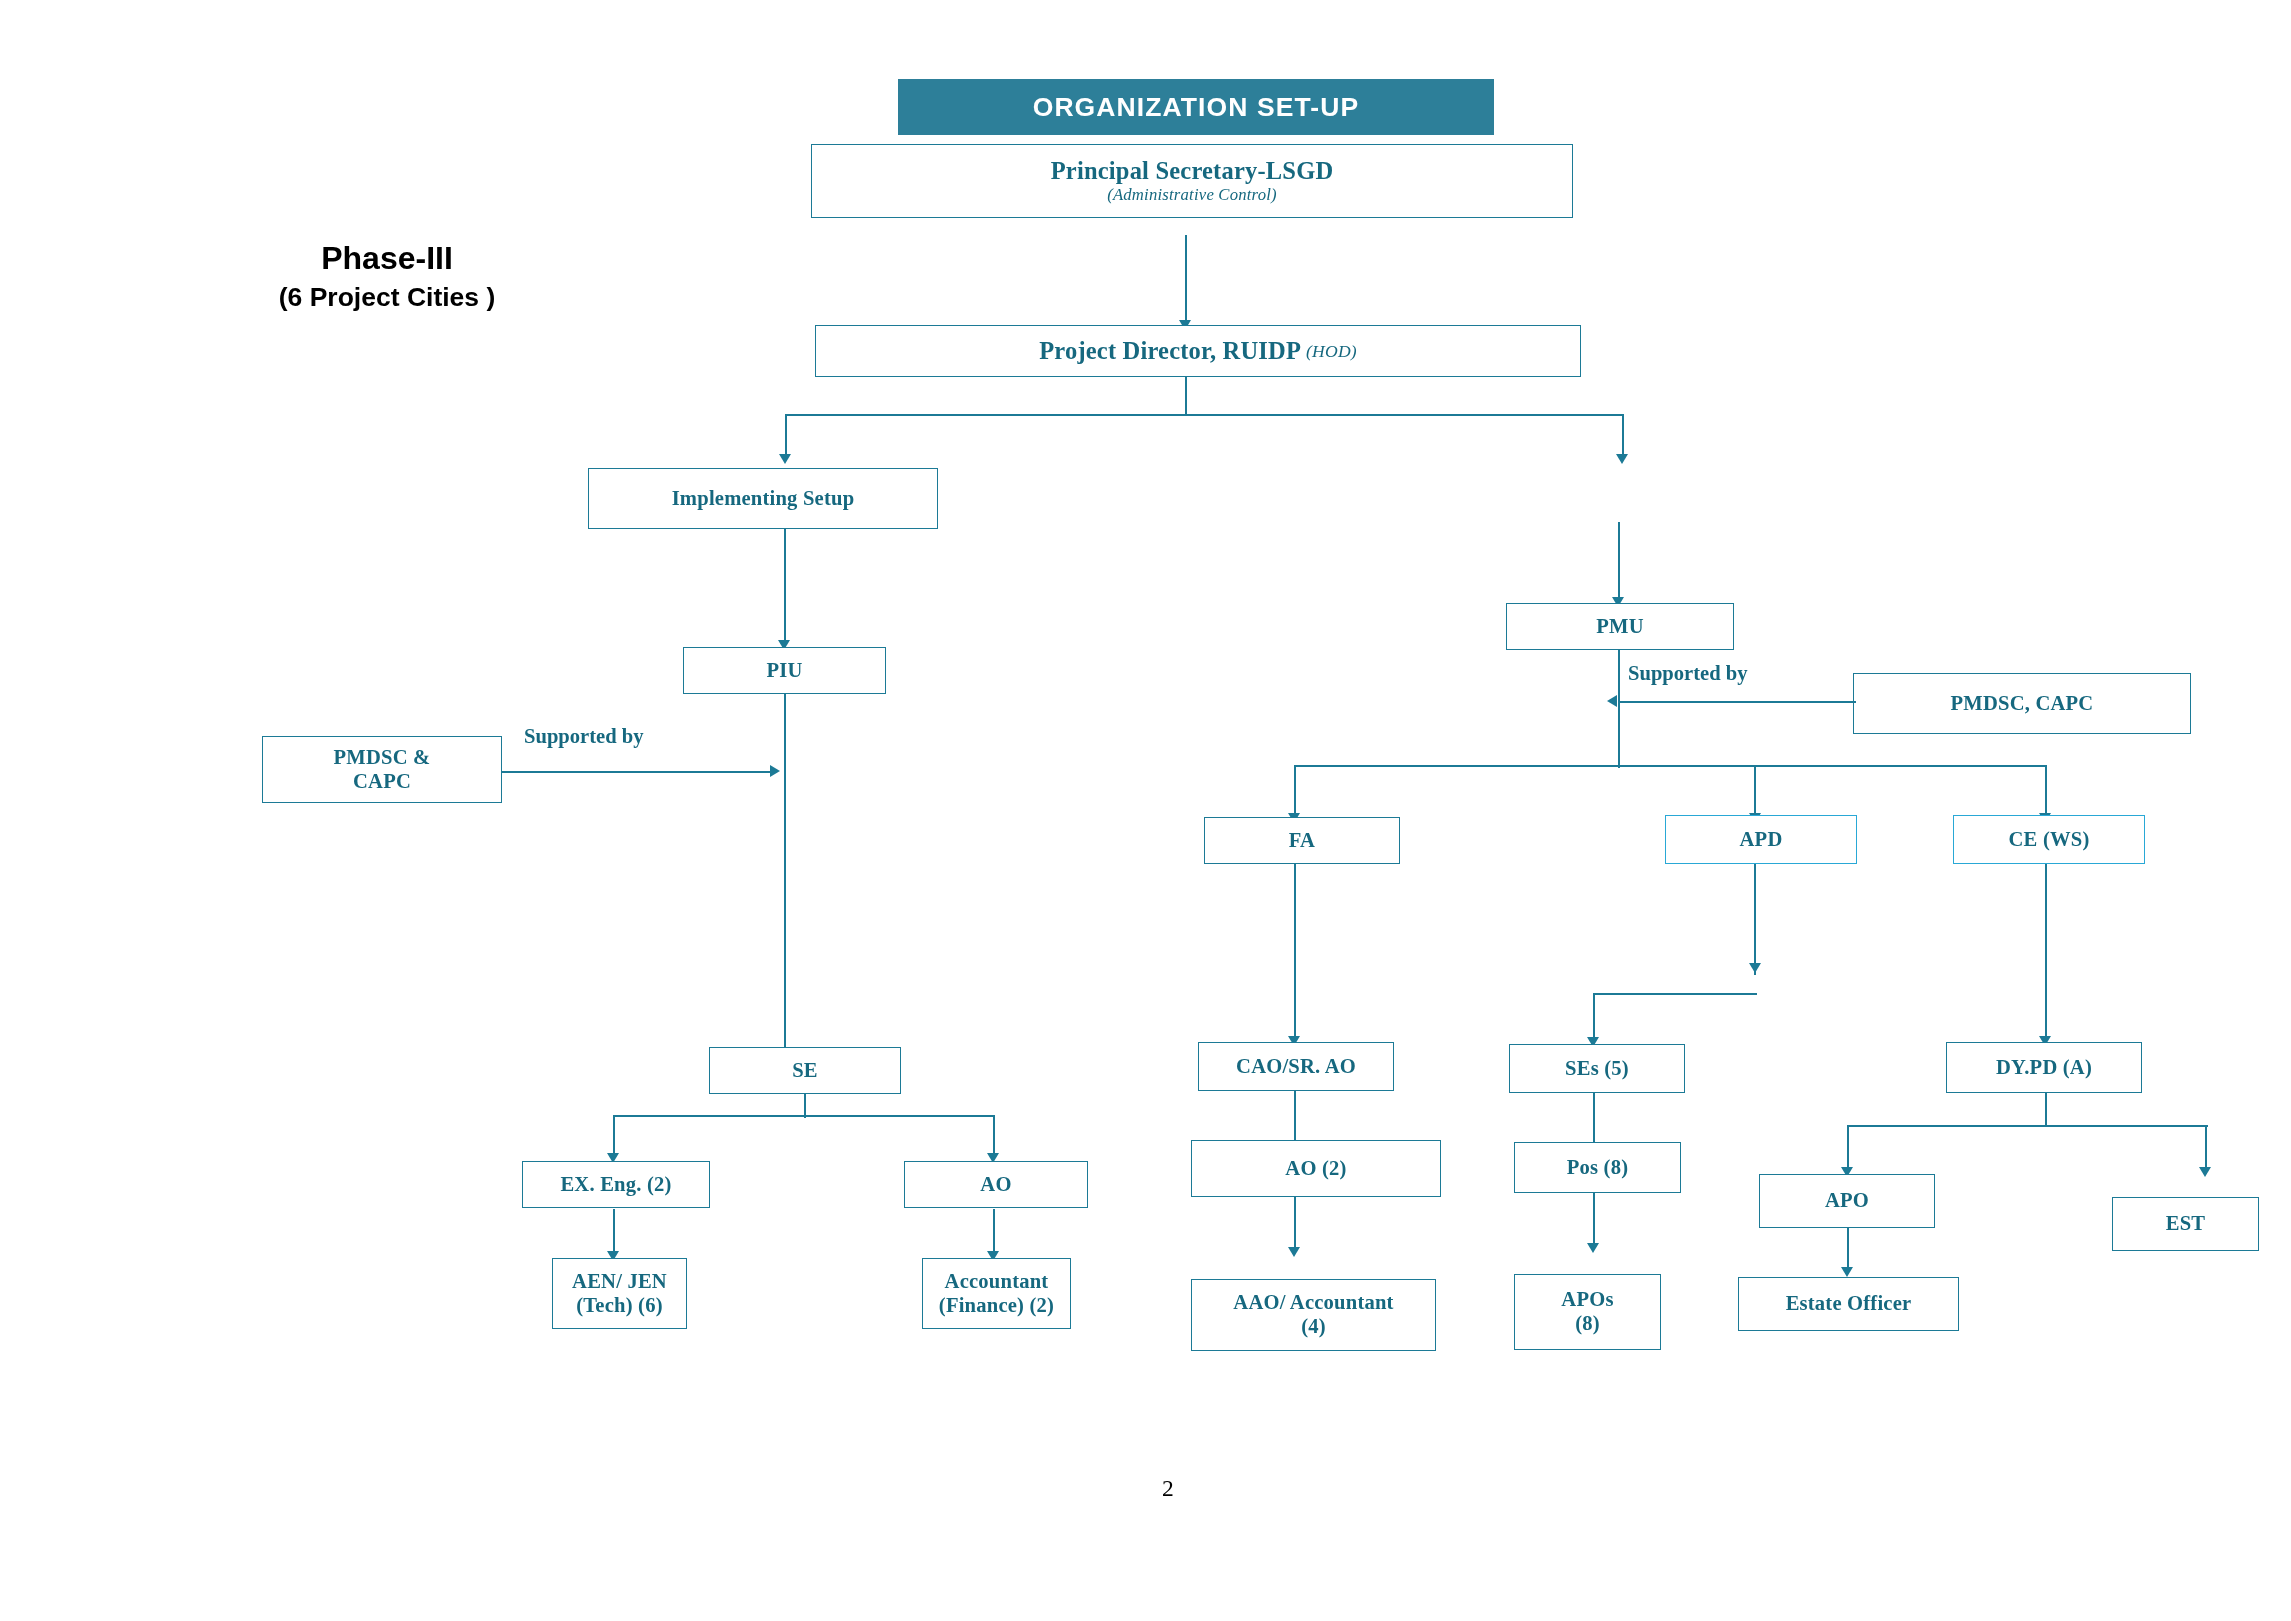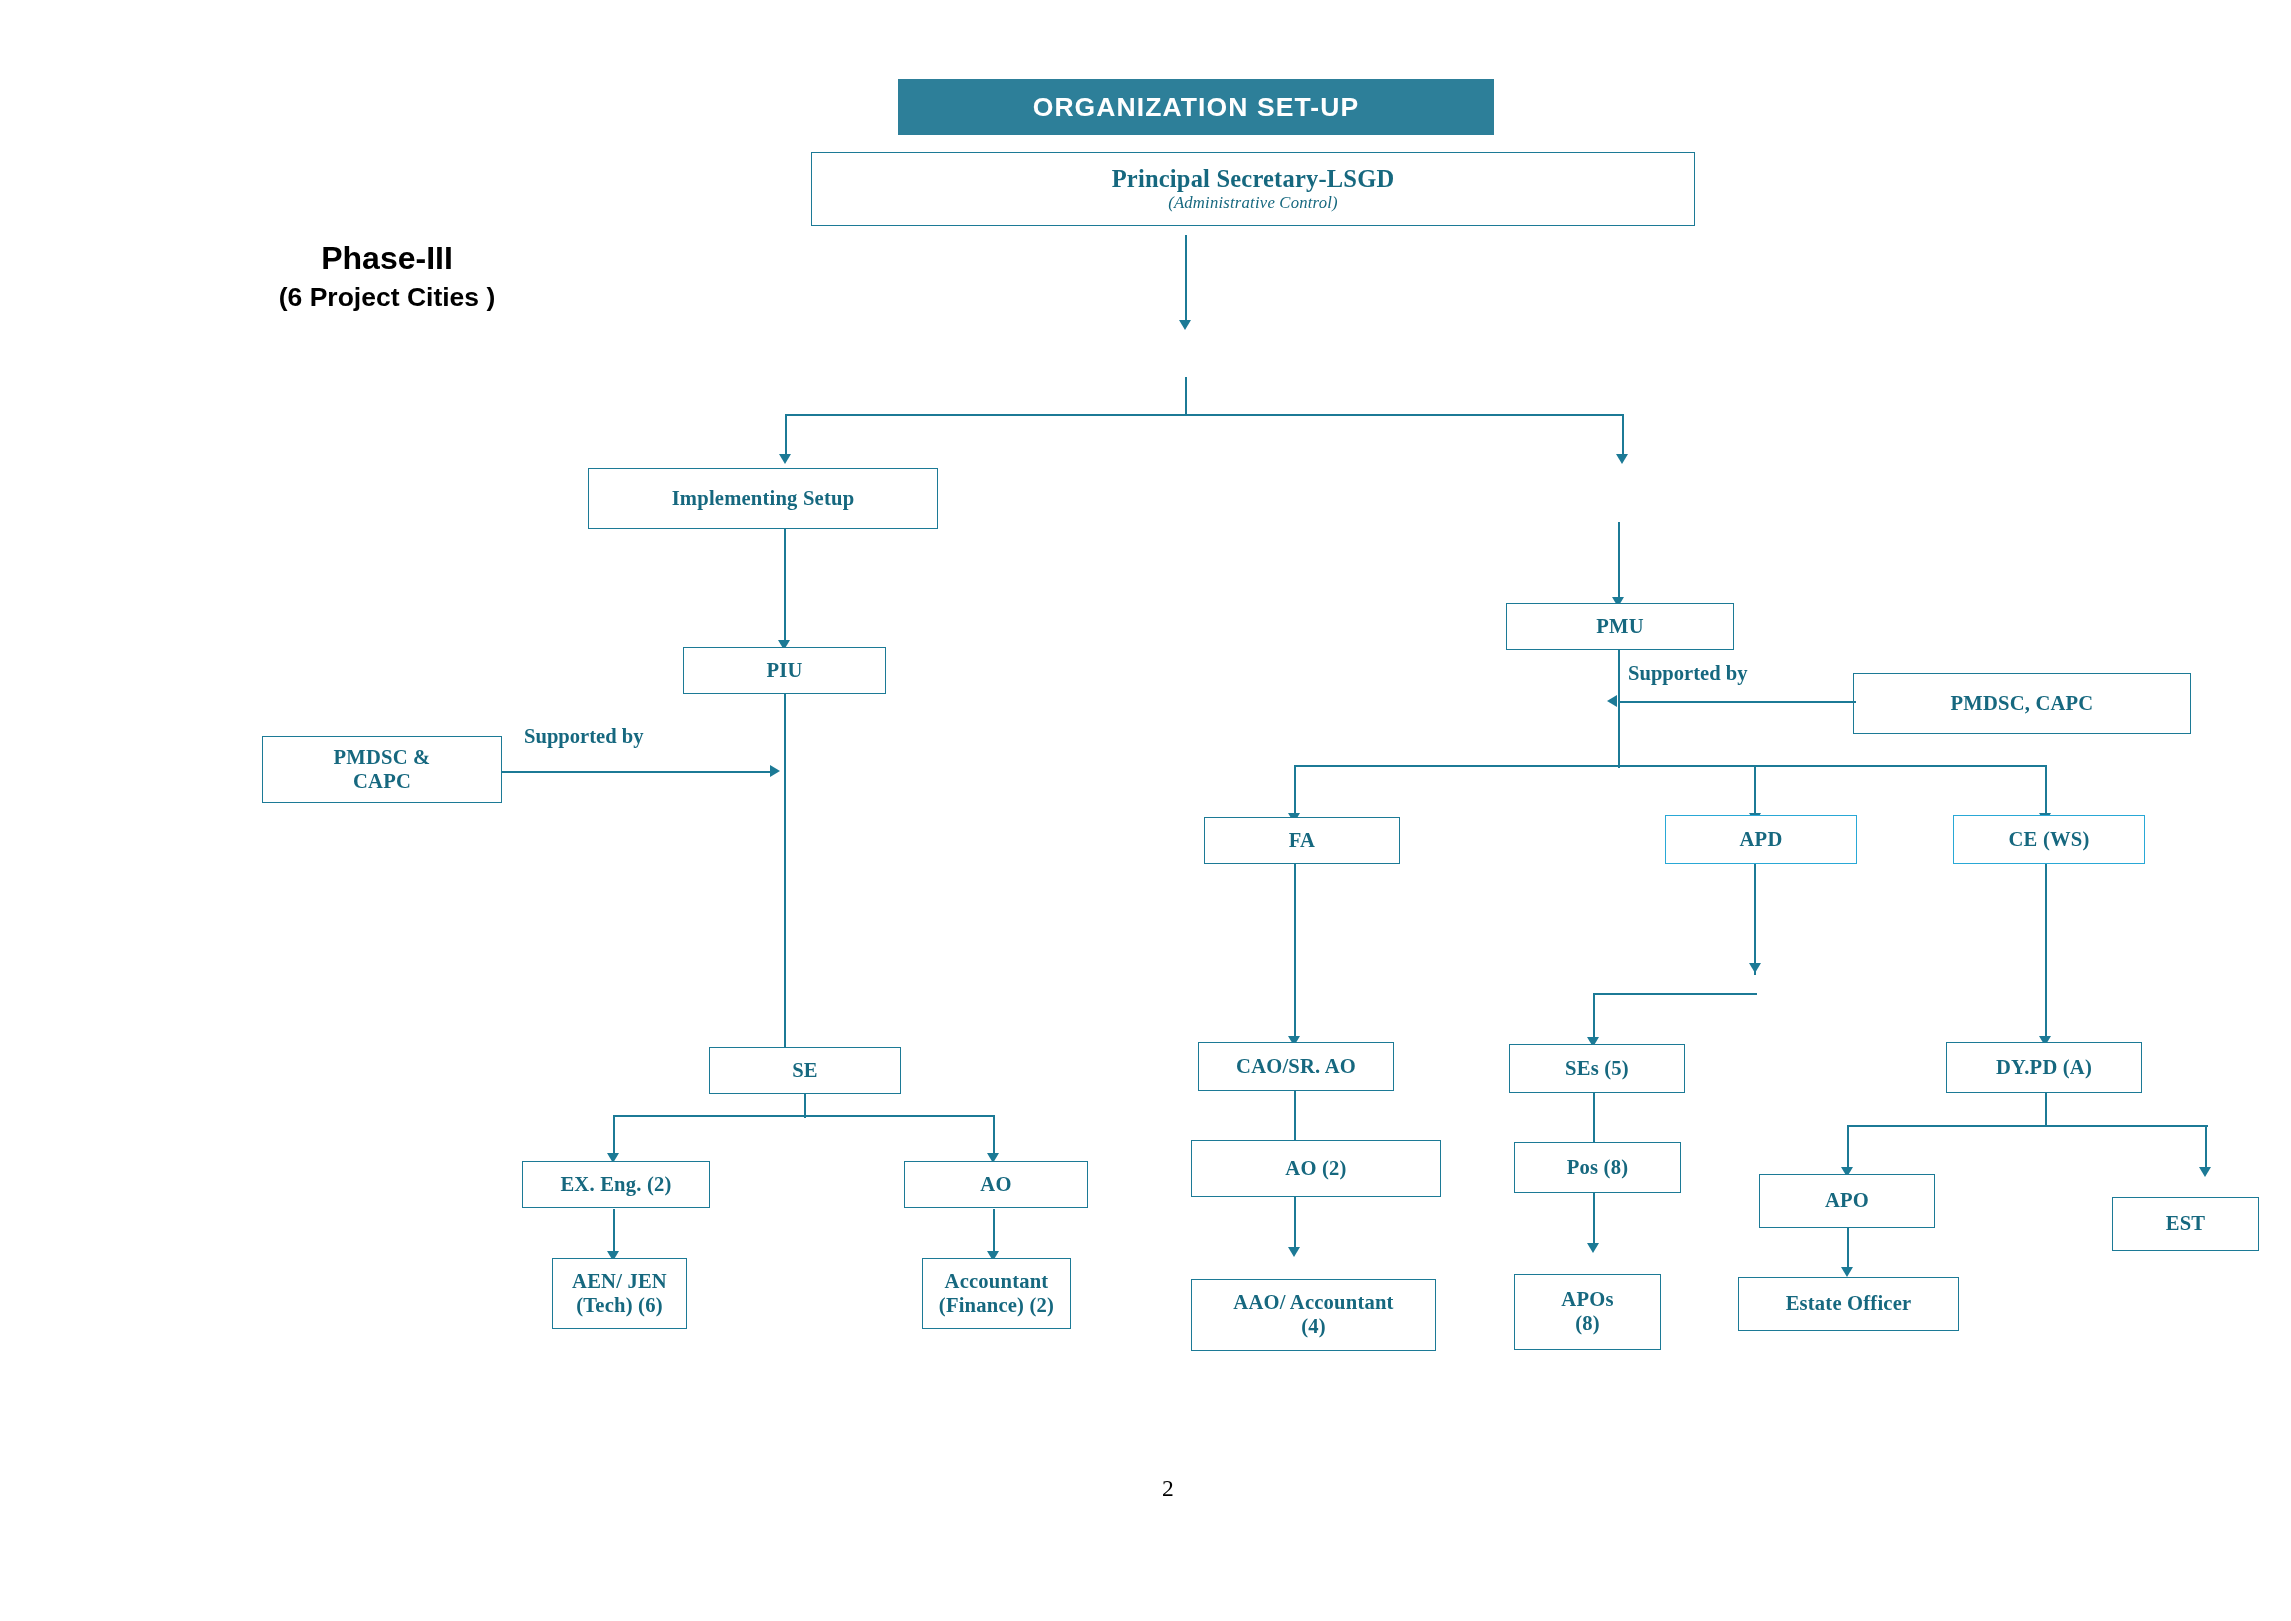--- a/index.html
+++ b/index.html
@@ -121,28 +121,32 @@
 
   <div class="title-banner" style="left:898px; top:79px; width:596px; height:56px;">
     <span>ORGANIZATION SET-UP</span>
   </div>
 
   <div class="phase-label" style="left:196px; top:237px; width:382px;">
     <div class="l1">Phase-III</div>
     <div class="l2">(6 Project Cities )</div>
   </div>
 
-  <div class="box two-line" style="left:811px; top:152px; width:884px; height:74px;align-items:center;">
+  <div class="box two-line" style="left:811px; top:144px; width:762px; height:74px;align-items:center;">
     <div style="font-size:24.5px;">Principal Secretary-LSGD</div>
     <div class="sub">(Administrative Control)</div>
   </div>
 
   <div class="ln vl" style="left:1185px; top:235px; height:86px;"></div>
   <div class="arrow-down" style="left:1179px; top:320px;"></div>
 
+  <div class="box" style="left:815px; top:325px; width:766px; height:52px;">
+    <span style="font-size:24.5px;">Project Director, RUIDP</span>
+    <span class="inline-sub">(HOD)</span>
+  </div>
 
   <div class="ln vl" style="left:1185px; top:377px; height:37px;"></div>
   <div class="ln hl" style="left:785px; top:414px; width:838px;"></div>
   <div class="ln vl" style="left:785px; top:414px; height:44px;"></div>
   <div class="arrow-down" style="left:779px; top:454px;"></div>
   <div class="ln vl" style="left:1622px; top:414px; height:44px;"></div>
   <div class="arrow-down" style="left:1616px; top:454px;"></div>
 
   <div class="box" style="left:588px; top:468px; width:350px; height:61px;">
     <span>Implementing Setup</span>

